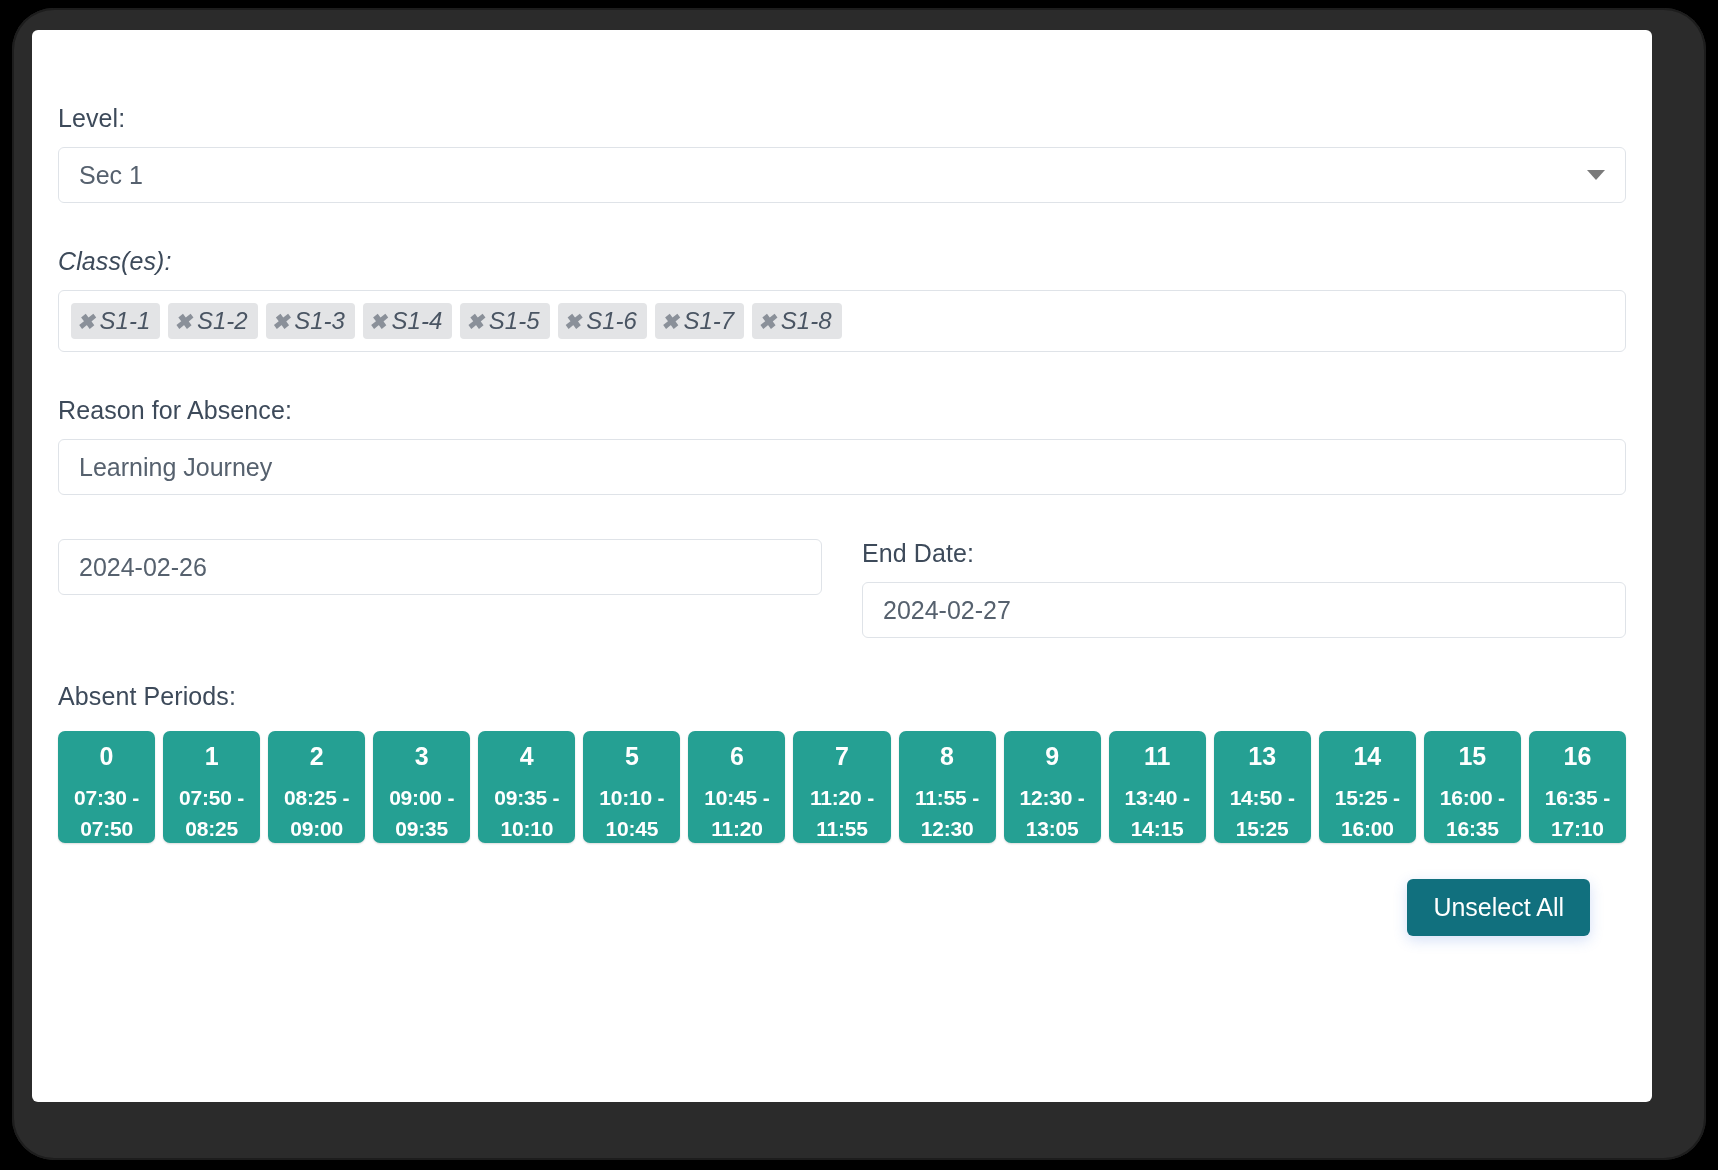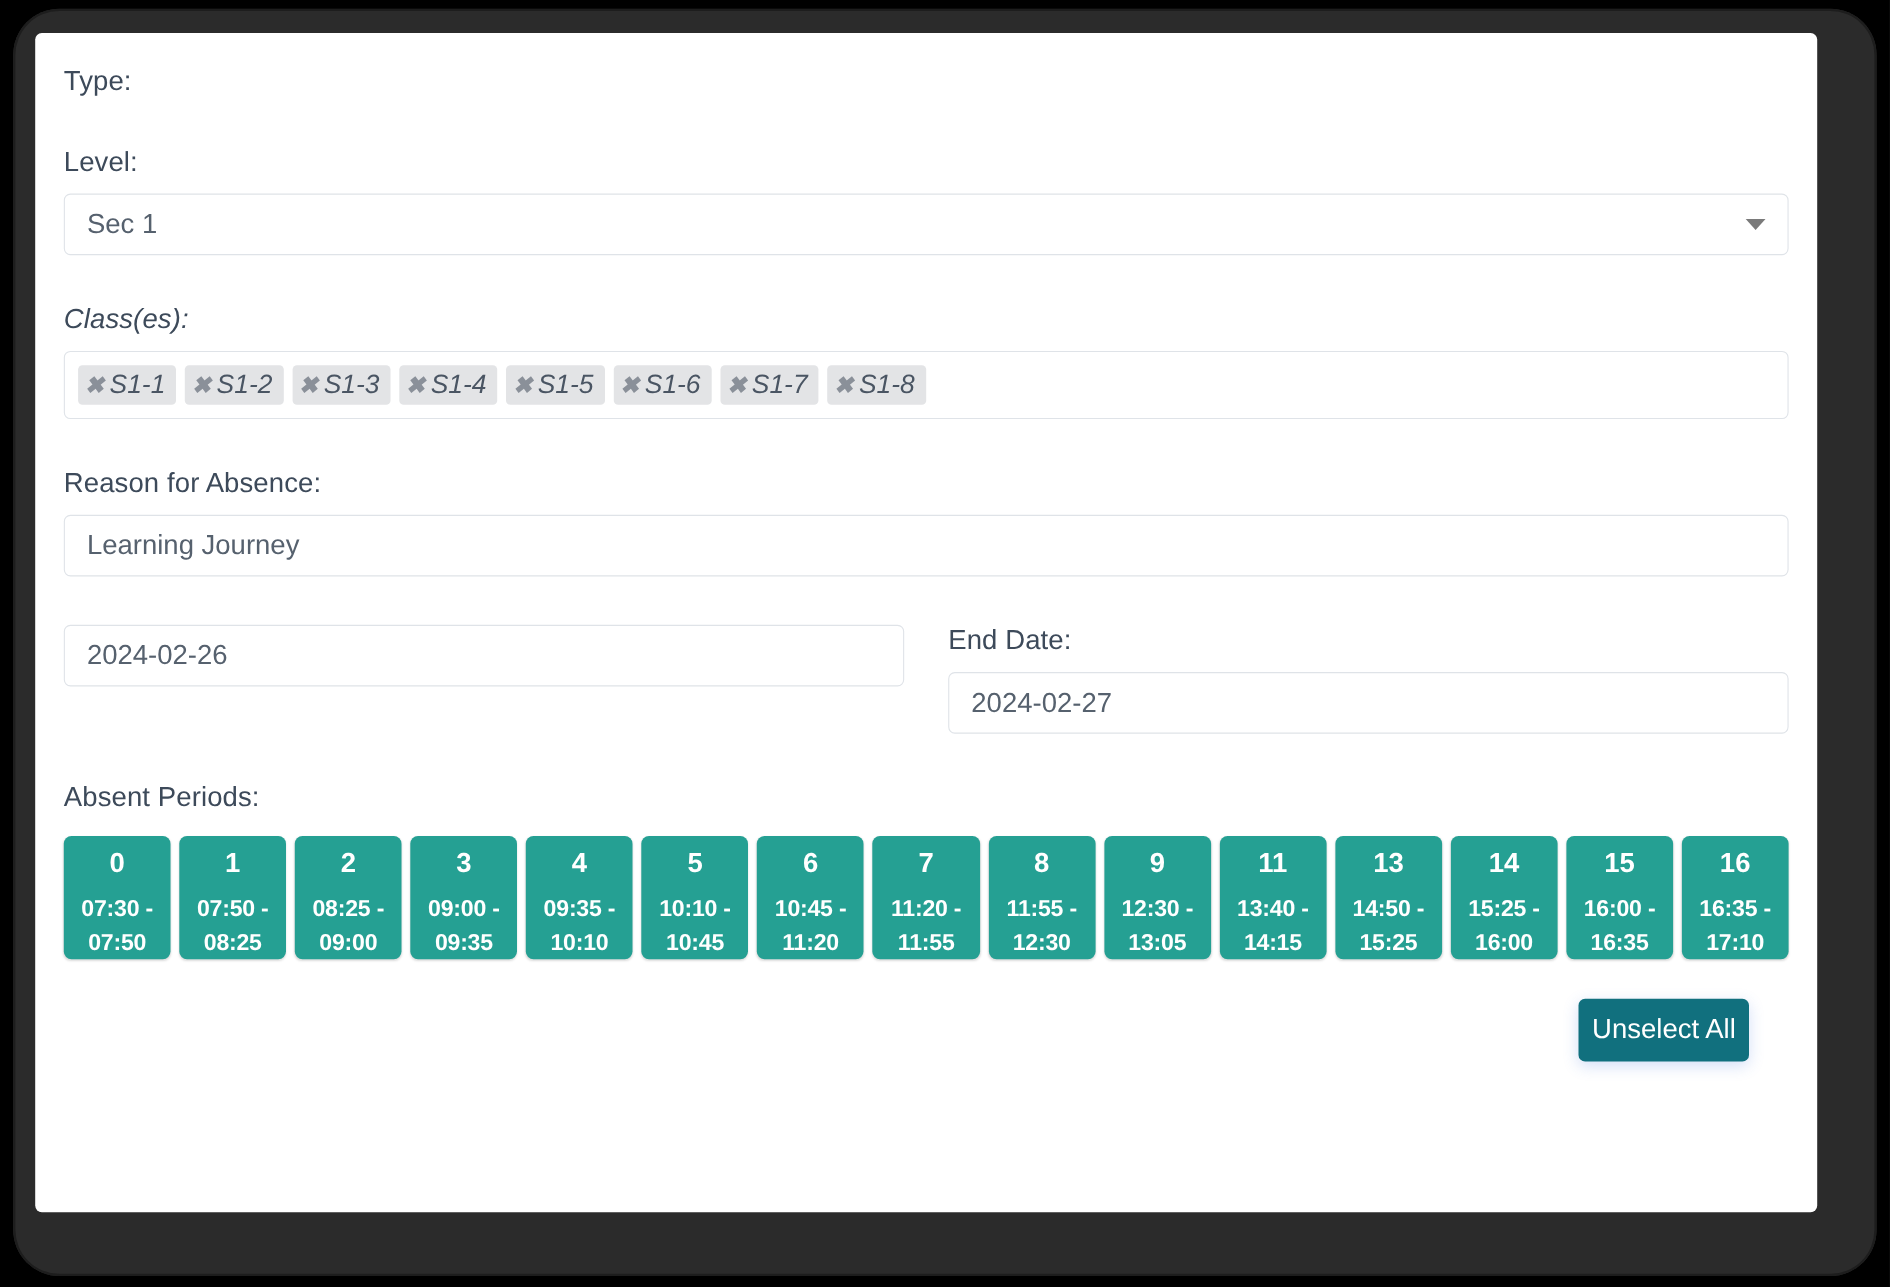--- a/index.html
+++ b/index.html
@@ -178,34 +178,33 @@
     justify-content: flex-end;
     padding-right: 36px;
   }
   .btn-unselect {
     background: #11707e;
     color: #ffffff;
     border: none;
     border-radius: 6px;
     font-size: 25px;
     font-family: "Liberation Sans", sans-serif;
-    padding: 14px 12px;
+    padding: 14px 26px;
     cursor: pointer;
     box-shadow: 0 4px 14px rgba(60,110,220,0.22);
   }
 </style>
 </head>
 <body>
 
 <div id="device-frame">
   <div id="screen">
     <div id="form-area">
 
       <div class="group-type">
-        <span class="field-label label-gap">Type:</span>
       </div>
 
       <div class="group-level">
         <span class="field-label label-gap">Level:</span>
         <div class="control">
           <span class="val">Sec 1</span>
           <span class="caret-icon"></span>
         </div>
       </div>
 

